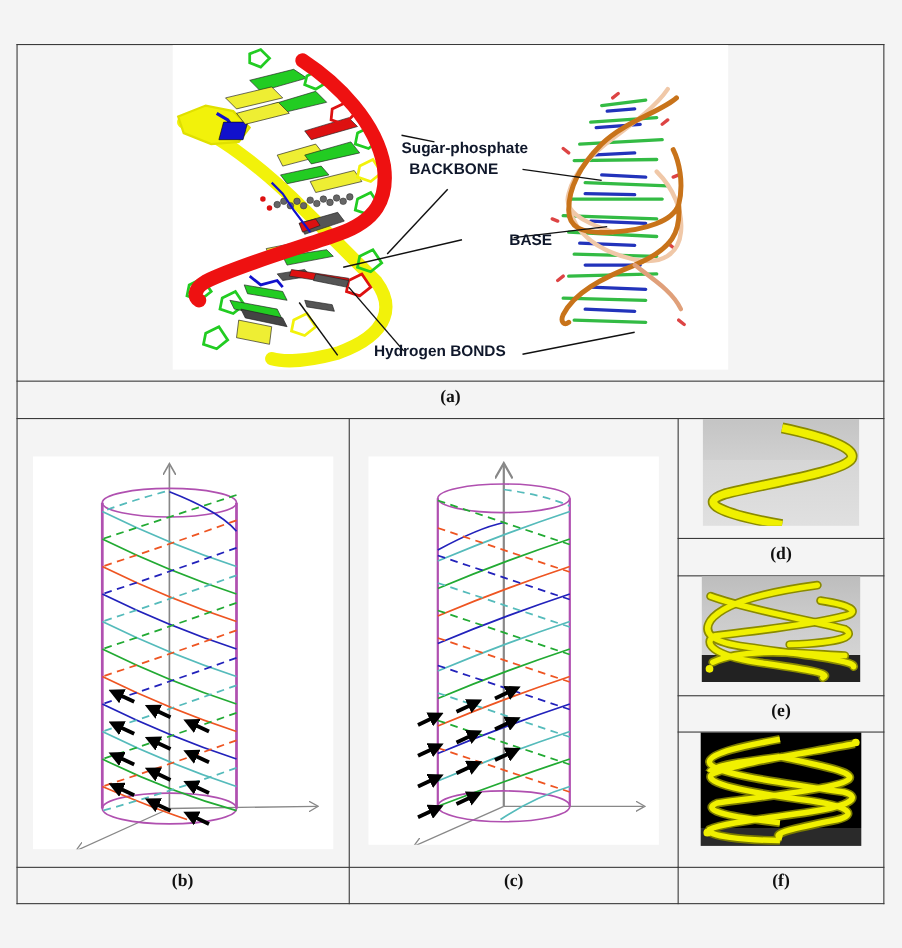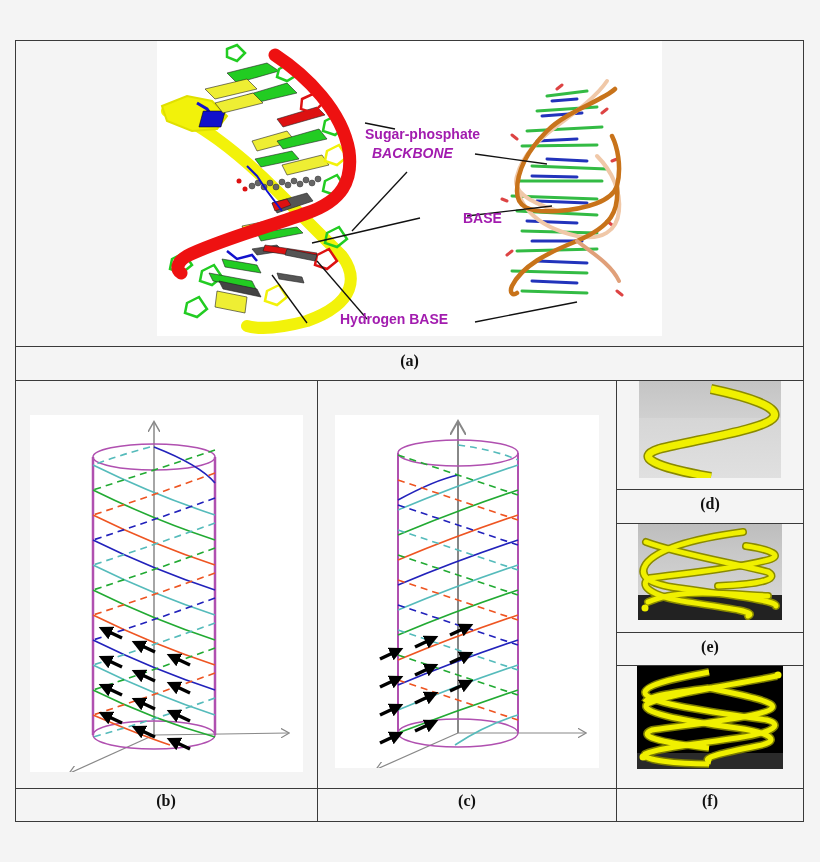--- a/index.html
+++ b/index.html
@@ -1,20 +1,20 @@
 <!DOCTYPE html>
 <html><head>
 <meta charset="utf-8">
 <style>
   html,body{margin:0;padding:0;}
   body{width:820px;height:862px;background:#f4f4f4;position:relative;overflow:hidden;font-family:"Liberation Sans",sans-serif;}
   .abs{position:absolute;}
   .border{position:absolute;background:#3a3a3a;}
   .caption{position:absolute;font-family:"Liberation Serif",serif;font-weight:bold;font-size:16px;color:#111;text-align:center;}
-  .lbl{position:absolute;font-family:"Liberation Sans",sans-serif;font-weight:bold;font-size:14px;color:#a21caf;white-space:nowrap;}
+  .lbl{position:absolute;font-family:"Liberation Sans",sans-serif;font-weight:bold;font-size:14px;color:#0f172a;white-space:nowrap;}
   svg{position:absolute;display:block;}
 </style>
 </head>
 <body>
 
 <div class="border" style="left:15px;top:40px;width:789px;height:1px;"></div>
 <div class="border" style="left:15px;top:821px;width:789px;height:1px;"></div>
 <div class="border" style="left:15px;top:40px;width:1px;height:782px;"></div>
 <div class="border" style="left:803px;top:40px;width:1px;height:782px;"></div>
 <div class="border" style="left:15px;top:346px;width:789px;height:1px;"></div>
@@ -122,23 +122,23 @@
       <line x1="318" y1="113" x2="390" y2="123"></line>
       <line x1="250" y1="131" x2="195" y2="190"></line>
       <line x1="263" y1="177" x2="155" y2="202"></line>
       <line x1="310" y1="175" x2="395" y2="165"></line>
       <line x1="160" y1="220" x2="210" y2="278"></line>
       <line x1="115" y1="234" x2="150" y2="282"></line>
       <line x1="318" y1="281" x2="420" y2="261"></line>
     </g>
   </svg>
   <div class="lbl" style="left:208px;top:85px;">Sugar-phosphate</div>
-  <div class="lbl" style="left:215px;top:104px;font-style:italic;">BACKBONE</div>
+  <div class="lbl" style="left:215px;top:104px;">BACKBONE</div>
   <div class="lbl" style="left:263px;top:169px;margin-left:43px;">BASE</div>
-  <div class="lbl" style="left:183px;top:270px;">Hydrogen BASE</div>
+  <div class="lbl" style="left:183px;top:270px;">Hydrogen BONDS</div>
 </div>
 <div class="caption" style="left:15px;top:352px;width:789px;">(a)</div>
 
 <div class="abs" style="left:30px;top:415px;width:273px;height:357px;background:#fff;">
   <svg width="273" height="357" viewBox="0 0 273 357">
     <defs>
       <marker id="ahB" markerWidth="8" markerHeight="8" refX="6" refY="4" orient="auto">
           <path d="M0,0 L7,4 L0,8" fill="none" stroke="#888" stroke-width="1"></path>
         </marker>
       <marker id="blkB" markerWidth="4" markerHeight="4" refX="2" refY="2" orient="auto">

